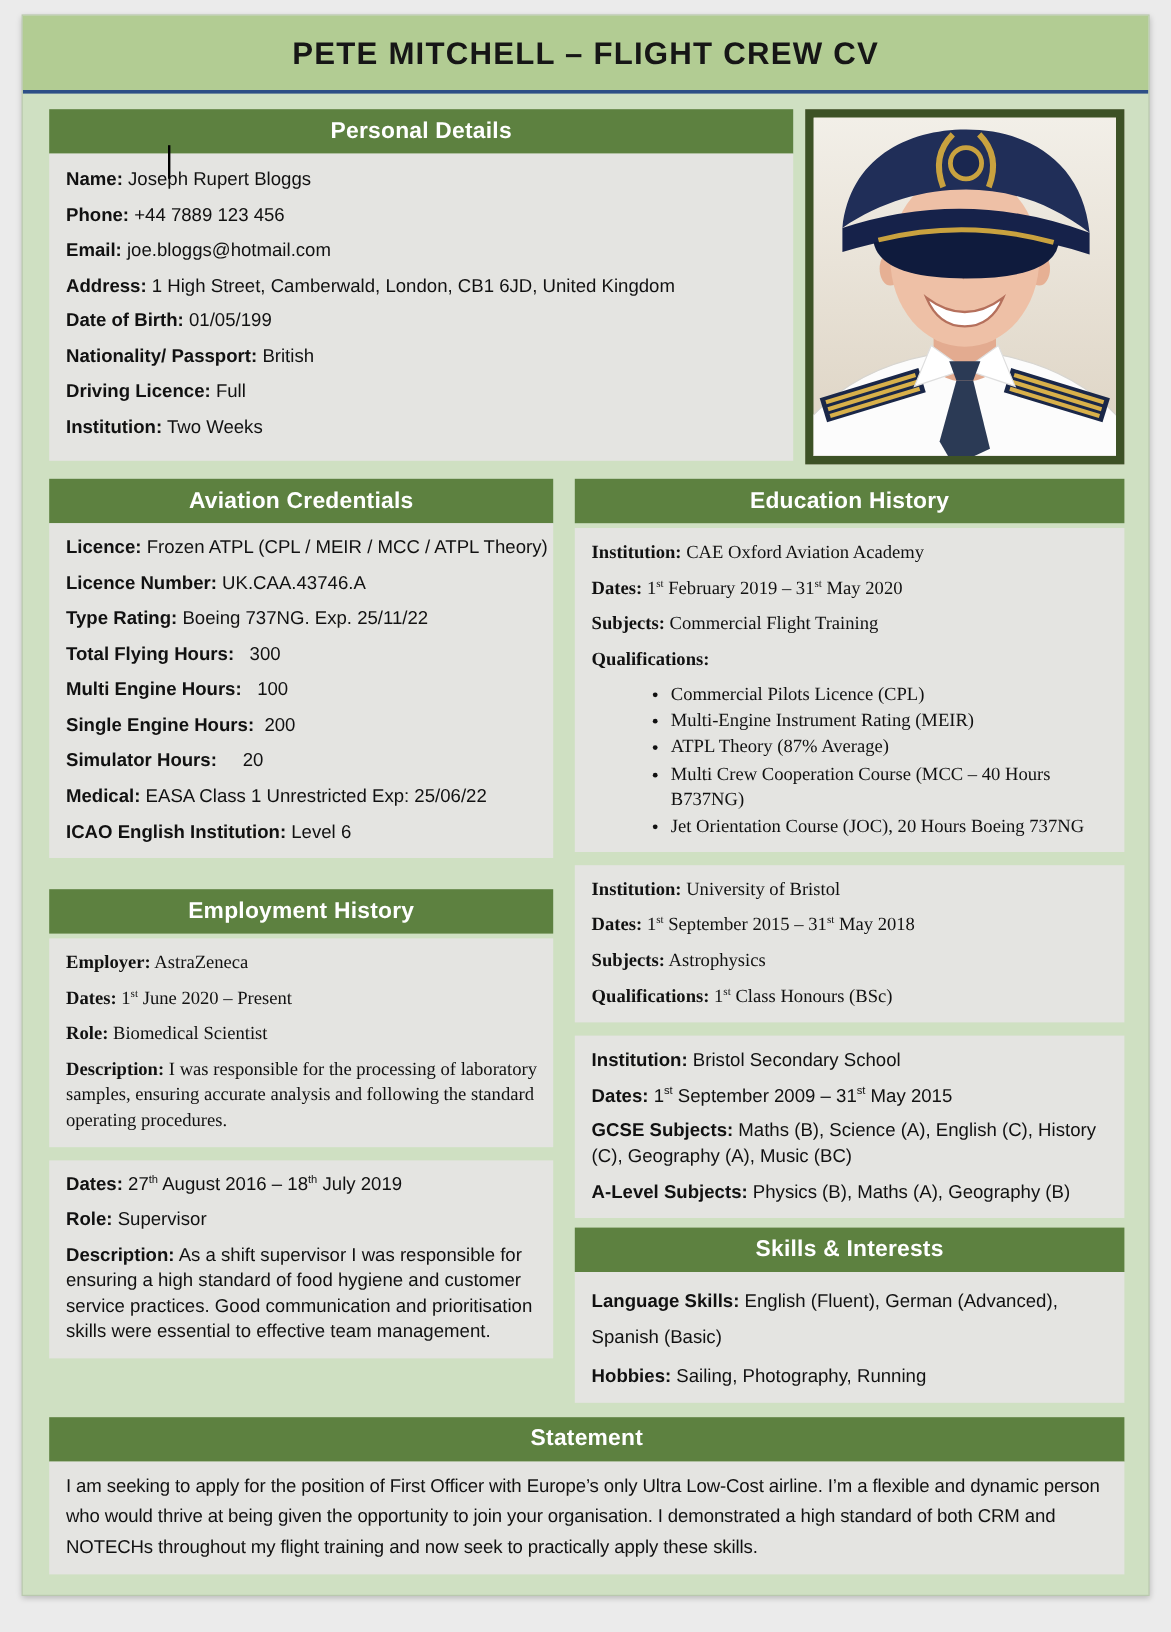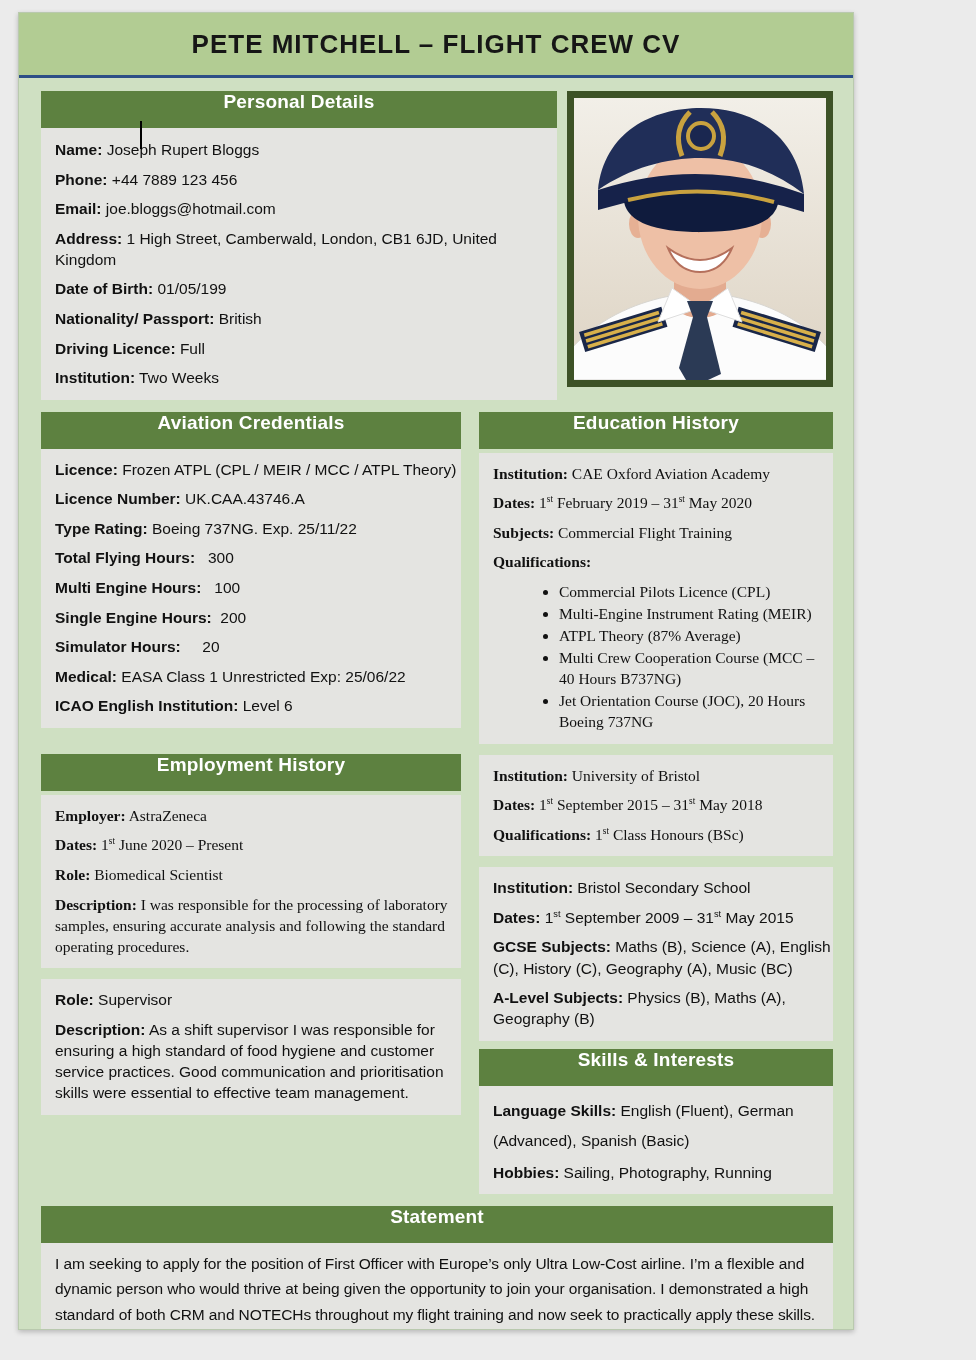--- a/index.html
+++ b/index.html
@@ -6,42 +6,42 @@
   html,body { width: 976px; height: 1360px; }
   body {
     background: #ebebeb;
     font-family: "Liberation Sans", sans-serif;
     color: #111;
     position: relative;
   }
   .page {
     position: absolute;
     left: 18px; top: 12px;
-    width: 836px; height: 1318px;
+    width: 940px; height: 1318px;
     background: #cfe0c2;
     border: 1px solid rgba(0,0,0,0.10);
     box-shadow: 0 2px 5px rgba(0,0,0,0.22);
     overflow: hidden;
   }
   .title-band {
     height: 62px;
     background: #b2cc93;
     display: flex; align-items: center; justify-content: center;
   }
   .doc-title {
     font-size: 26px; font-weight: bold; letter-spacing: 1px;
     color: #161616;
   }
   .blue-rule { height: 3px; background: #2d4f86; }
   .page-body { padding: 13px 20px 12px 22px; }
 
   .sec-header {
     background: #5d8140;
     height: 37px;
-    display: flex; align-items: flex-start; justify-content: center;
+    display: flex; align-items: center; justify-content: center;
   }
   .sec-header span {
     color: #fff; font-weight: bold; font-size: 19px; letter-spacing: 0.2px;
   }
   .panel {
     background: #e4e4e1;
     padding: 10px 2px 3px 14px;
     font-size: 15.5px;
     line-height: 1.36;
   }
@@ -193,20 +193,21 @@
           <div class="sec-header">
             <span>Employment History</span>
           </div>
           <div class="panel stack-gap" style="margin-top:4px">
               <p class="field"><b class="lbl">Employer:</b><span class="val"> AstraZeneca</span></p>
               <p class="field"><b class="lbl">Dates:</b><span class="val"> 1<sup>st</sup> June 2020 – Present</span></p>
               <p class="field"><b class="lbl">Role:</b><span class="val"> Biomedical Scientist</span></p>
               <p class="field"><b class="lbl">Description:</b><span class="val"> I was responsible for the processing of laboratory samples, ensuring accurate analysis and following the standard operating procedures.</span></p>
             </div>
           <div class="panel">
+              <p class="field"><b class="lbl">Dates:</b><span class="val"> 27<sup>th</sup> August 2016 – 18<sup>th</sup> July 2019</span></p>
               <p class="field"><b class="lbl">Role:</b><span class="val"> Supervisor</span></p>
               <p class="field"><b class="lbl">Description:</b><span class="val"> As a shift supervisor I was responsible for ensuring a high standard of food hygiene and customer service practices. Good communication and prioritisation skills were essential to effective team management.</span></p>
             </div>
         </div>
       </div>
 
       <div class="col-right">
         <div>
           <div class="sec-header">
             <span>Education History</span>
@@ -220,20 +221,21 @@
                 <li>Commercial Pilots Licence (CPL)</li>
                 <li>Multi-Engine Instrument Rating (MEIR)</li>
                 <li>ATPL Theory (87% Average)</li>
                 <li>Multi Crew Cooperation Course (MCC – 40 Hours B737NG)</li>
                 <li>Jet Orientation Course (JOC), 20 Hours Boeing 737NG</li>
               </ul>
             </div>
           <div class="panel stack-gap">
               <p class="field"><b class="lbl">Institution:</b><span class="val"> University of Bristol</span></p>
               <p class="field"><b class="lbl">Dates:</b><span class="val"> 1<sup>st</sup> September 2015 – 31<sup>st</sup> May 2018</span></p>
+              <p class="field"><b class="lbl">Subjects:</b><span class="val"> Astrophysics</span></p>
               <p class="field"><b class="lbl">Qualifications:</b><span class="val"> 1<sup>st</sup> Class Honours (BSc)</span></p>
             </div>
           <div class="panel">
               <p class="field"><b class="lbl">Institution:</b><span class="val"> Bristol Secondary School</span></p>
               <p class="field"><b class="lbl">Dates:</b><span class="val"> 1<sup>st</sup> September 2009 – 31<sup>st</sup> May 2015</span></p>
               <p class="field"><b class="lbl">GCSE Subjects:</b><span class="val"> Maths (B), Science (A), English (C), History (C), Geography (A), Music (BC)</span></p>
               <p class="field"><b class="lbl">A-Level Subjects:</b><span class="val"> Physics (B), Maths (A), Geography (B)</span></p>
             </div>
         </div>
 

